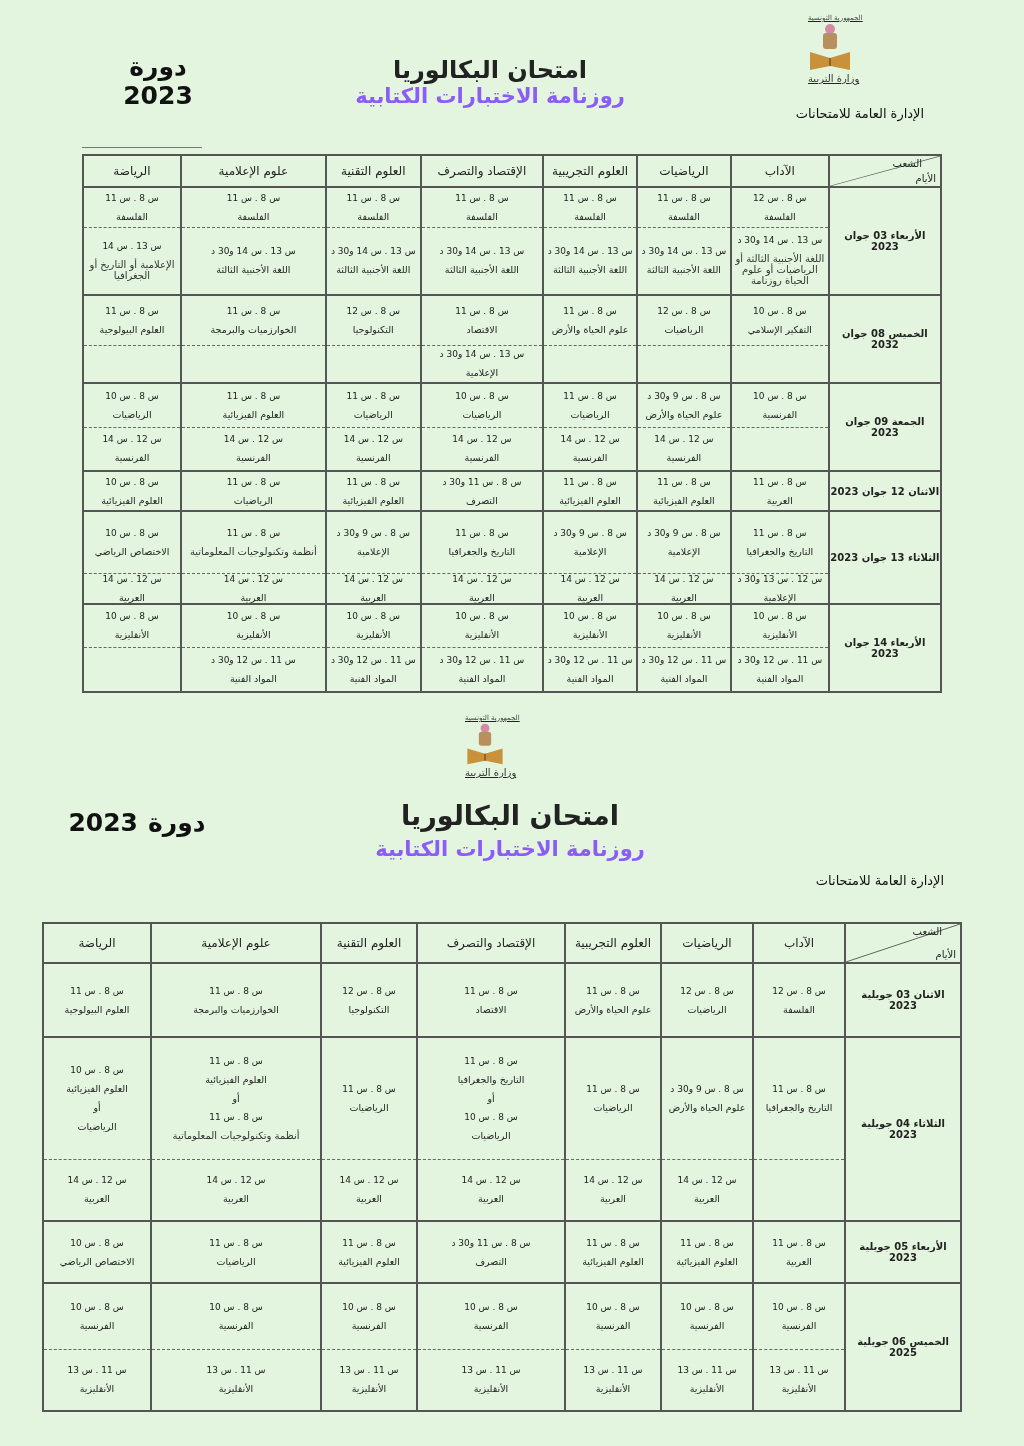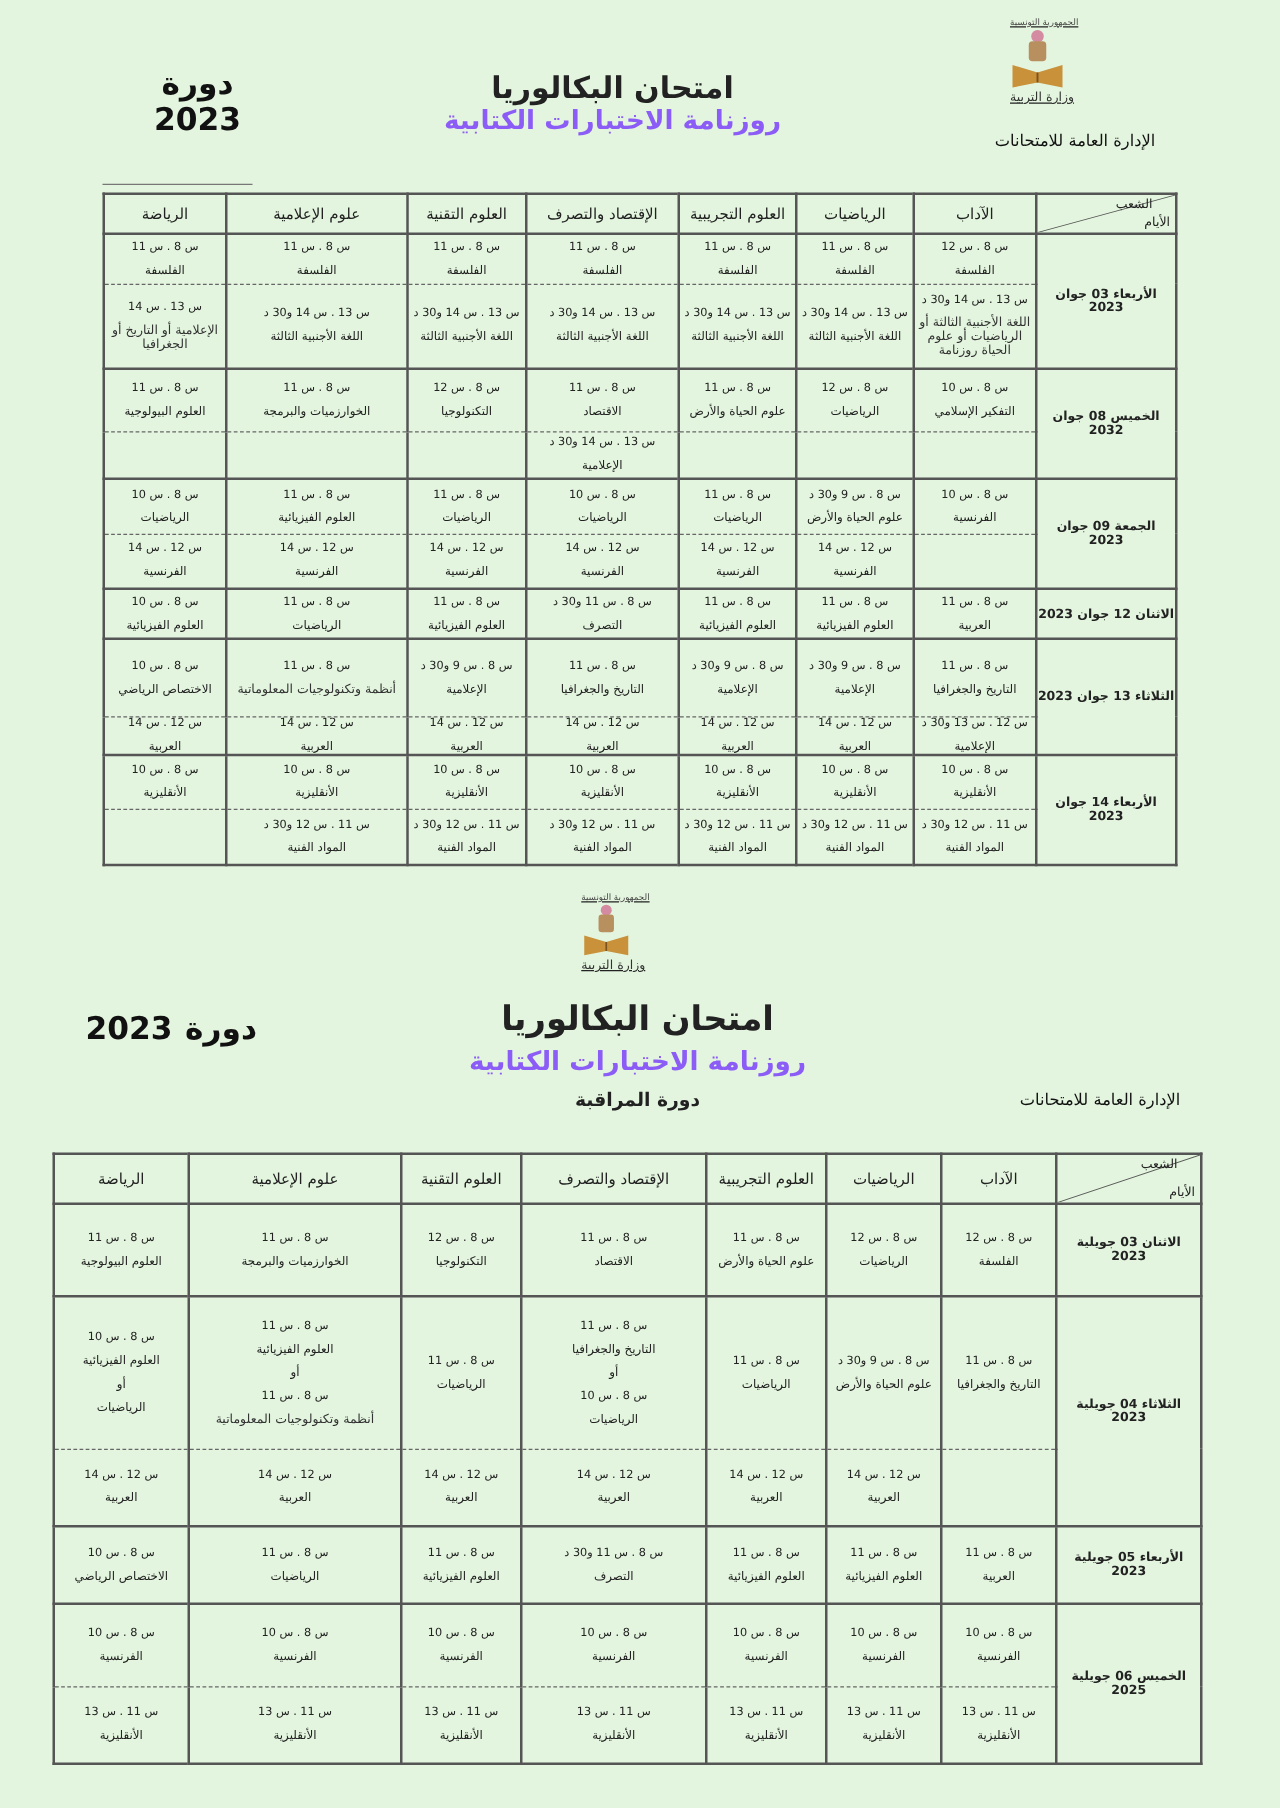--- a/index.html
+++ b/index.html
@@ -585,21 +585,20 @@
     <rect x="15" y="11" width="14" height="16" rx="3" fill="#b89060"></rect>
     <path d="M2 30 L22 36 L42 30 L42 48 L22 44 L2 48 Z" fill="#c8913a"></path>
     <path d="M22 36 L22 44" stroke="#7a5320" stroke-width="1.5"></path>
   </svg>
   <span class="min">وزارة التربية</span>
 </div>
 
 <div class="abs title-block" style="left:320px; top:800px; width:380px;">
   <div class="t1" style="font-size:27px;">امتحان البكالوريا</div>
   <div class="t2" style="margin-top:6px;">روزنامة الاختبارات الكتابية</div>
-  <div class="t3" style="margin-top:10px;">دورة المراقبة</div>
 </div>
 
 <div class="abs session" style="left:62px; top:808px; width:150px; display:flex; gap:10px; justify-content:center;">
   <span>دورة</span>
   <span>2023</span>
 </div>
 <div class="abs dept" style="left:810px; top:873px; width:140px; text-align:center;">الإدارة العامة للامتحانات</div>
 
 <table class="sched" id="ctrl-table" style="left:42px; top:922px; width:918px;">
   <colgroup>

